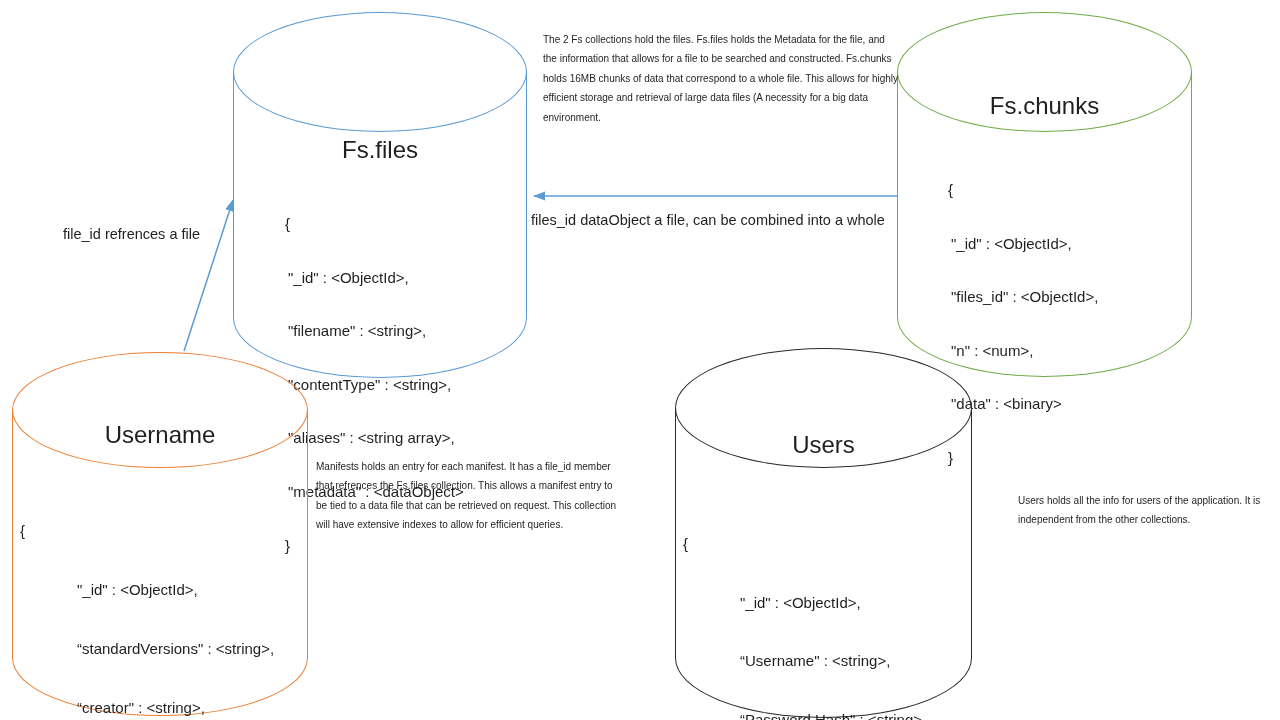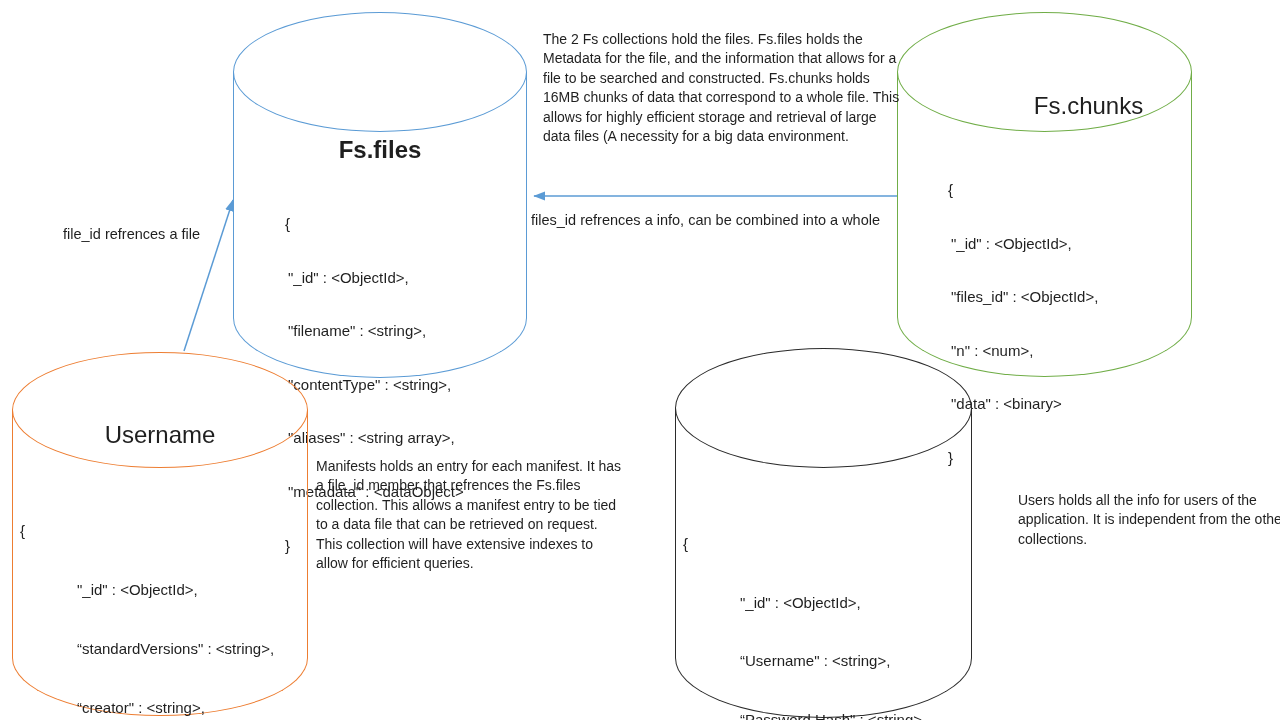--- a/index.html
+++ b/index.html
@@ -15,21 +15,21 @@
   .c-orange{border-color:#ED7D31;}
   .c-black{border-color:#2b2b2b;}
   .ry60{border-bottom-left-radius:50% 60px;border-bottom-right-radius:50% 60px;}
   .ry58{border-bottom-left-radius:50% 58px;border-bottom-right-radius:50% 58px;}
   
   .cyl-title{position:absolute;text-align:center;font-size:24px;color:#1f1f1f;}
   .schema{position:absolute;font-size:15px;white-space:pre;color:#1f1f1f;}
   .schema .line{height:19.6px;line-height:19.6px;}
   .indent-sm{padding-left:3px;}
   .indent-lg{padding-left:57px;}
-  .note{position:absolute;font-size:14px;line-height:19.4px;color:#1f1f1f;}
+  .note{position:absolute;font-size:10px;line-height:19.4px;color:#1f1f1f;}
   .nowrap{white-space:nowrap;font-size:14.5px;}
   
   #arrow-layer{position:absolute;left:0;top:0;pointer-events:none;}
 </style>
 </head>
 <body>
 
 <div id="canvas">
 
   <svg id="arrow-layer" width="1280" height="720">
@@ -37,34 +37,34 @@
       <marker id="ah" markerWidth="12" markerHeight="10" refX="7.5" refY="3" orient="auto" markerUnits="strokeWidth">
         <path d="M0,0 L8,3 L0,6 z" fill="#5B9BD5"></path>
       </marker>
     </defs>
     <line x1="897" y1="196" x2="534" y2="196" stroke="#5B9BD5" stroke-width="1.5" marker-end="url(#ah)"></line>
     <line x1="184" y1="351" x2="233" y2="200" stroke="#5B9BD5" stroke-width="1.5" marker-end="url(#ah)"></line>
   </svg>
 
   <div class="cyl-ellipse c-blue" style="left:233px;top:12px;width:294px;height:120px;"></div>
   <div class="cyl-body ry60 c-blue" style="left:233px;top:72px;width:294px;height:306px;"></div>
-  <div class="cyl-title" style="left:233px;top:136px;width:294px;font-weight:bold;">Fs.files</div>
+  <div class="cyl-title" style="left:233px;top:136px;width:294px;">Fs.files</div>
   <div class="schema" style="left:285px;top:180px;">
     <div class="line">{</div>
     <div class="line indent-sm">"_id" : &lt;ObjectId&gt;,</div>
     <div class="line indent-sm">"filename" : &lt;string&gt;,</div>
     <div class="line indent-sm">"contentType" : &lt;string&gt;,</div>
     <div class="line indent-sm">"aliases" : &lt;string array&gt;,</div>
     <div class="line indent-sm">"metadata" : &lt;dataObject&gt;</div>
     <div class="line">}</div>
   </div>
 
   <div class="cyl-ellipse c-green" style="left:897px;top:12px;width:295px;height:120px;"></div>
   <div class="cyl-body ry60 c-green" style="left:897px;top:72px;width:295px;height:305px;"></div>
-  <div class="cyl-title" style="left:897px;top:92px;width:295px;margin-left:44px;">Fs.chunks</div>
+  <div class="cyl-title" style="left:897px;top:92px;width:295px;">Fs.chunks</div>
   <div class="schema" style="left:948px;top:146px;">
     <div class="line">{</div>
     <div class="line indent-sm">"_id" : &lt;ObjectId&gt;,</div>
     <div class="line indent-sm">"files_id" : &lt;ObjectId&gt;,</div>
     <div class="line indent-sm">"n" : &lt;num&gt;,</div>
     <div class="line indent-sm">"data" : &lt;binary&gt;</div>
     <div class="line">}</div>
   </div>
 
   <div class="cyl-ellipse c-orange" style="left:12px;top:352px;width:296px;height:116px;"></div>
@@ -76,29 +76,30 @@
     <div class="line indent-lg">“standardVersions" : &lt;string&gt;,</div>
     <div class="line indent-lg">“creator" : &lt;string&gt;,</div>
     
     
     
     
   </div>
 
   <div class="cyl-ellipse c-black" style="left:675px;top:348px;width:297px;height:120px;"></div>
   <div class="cyl-body ry60 c-black" style="left:675px;top:408px;width:297px;height:310px;"></div>
+  <div class="cyl-title" style="left:675px;top:431px;width:297px;">Users</div>
   <div class="schema" style="left:683px;top:495px;line-height:19.5px;">
     <div class="line">{</div>
     <div class="line indent-lg">"_id" : &lt;ObjectId&gt;,</div>
     <div class="line indent-lg">“Username" : &lt;string&gt;,</div>
     <div class="line indent-lg">“Password Hash" : &lt;string&gt;,</div>
     
     
     
   </div>
 
   <div class="note" style="left:543px;top:30px;width:358px;">The 2 Fs collections hold the files. Fs.files holds the Metadata for the file, and the information that allows for a file to be searched and constructed. Fs.chunks holds 16MB chunks of data that correspond  to a whole file. This allows for highly efficient storage and retrieval of large data files (A necessity for a big data environment.</div>
-  <div class="note nowrap" style="left:531px;top:211px;">files_id refrences a info, can be combined into a whole</div>
+  <div class="note nowrap" style="left:531px;top:211px;">files_id dataObject a file, can be combined into a whole</div>
   <div class="note nowrap" style="left:63px;top:225px;">file_id refrences a file</div>
   <div class="note" style="left:316px;top:457px;width:306px;">Manifests holds an entry for each manifest. It has a file_id member that refrences the Fs.files collection. This allows a manifest entry to be tied to a data file that can be retrieved on request. This collection will have extensive indexes to allow for efficient queries.</div>
   <div class="note" style="left:1018px;top:491px;width:272px;">Users holds all the info for users of the application. It is independent from the other collections.</div>
 
 </div>
 
 </body></html>

